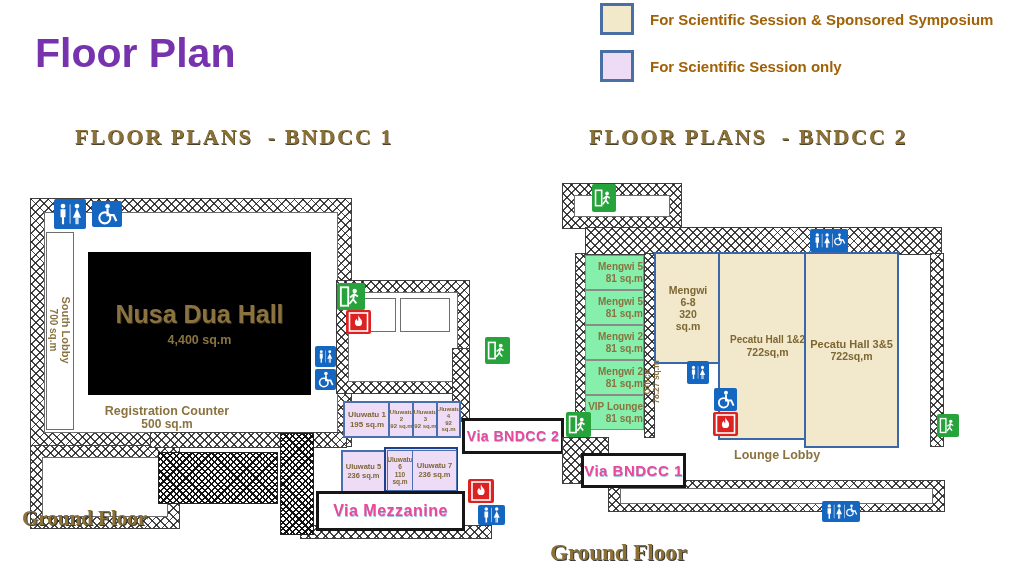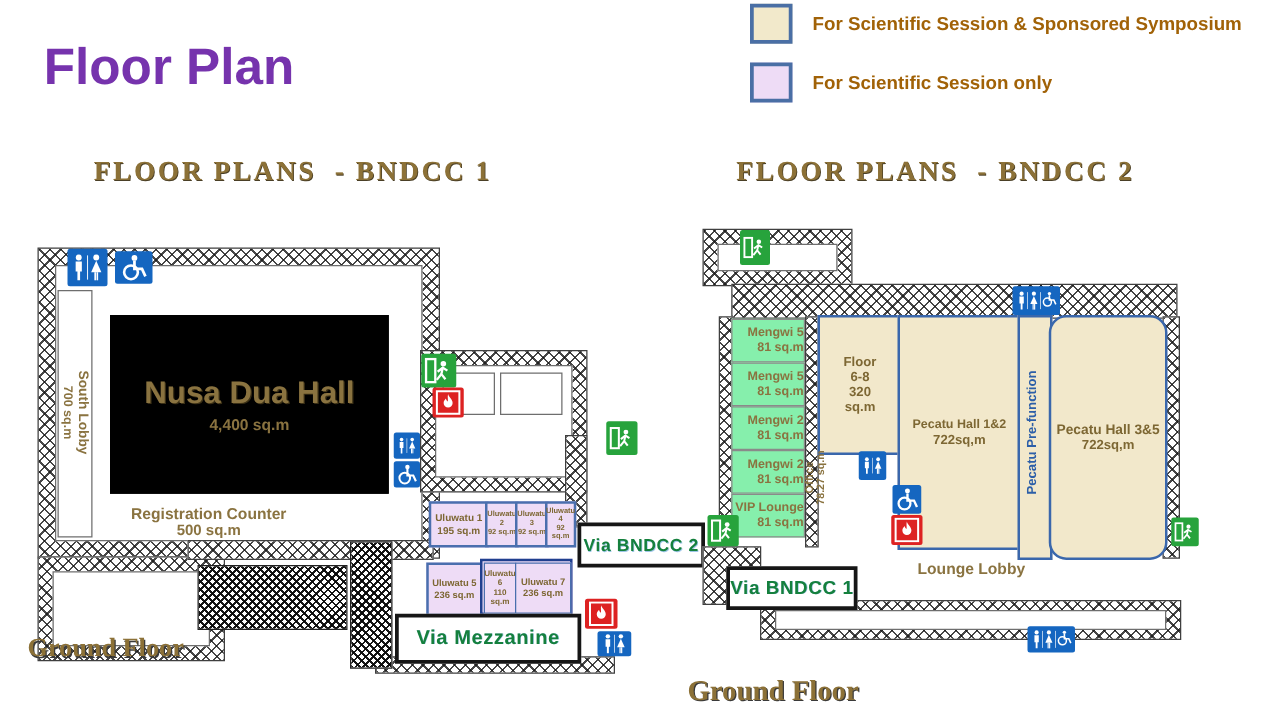--- a/index.html
+++ b/index.html
@@ -18,21 +18,21 @@
       repeating-linear-gradient(135deg, rgba(10,10,10,.95) 0 1.6px, transparent 1.6px 4.5px),
       #fff;}
   .hinner{position:absolute;background:#fff;border:1px solid #6e6e6e;}
   
   .room{position:absolute;display:flex;flex-direction:column;align-items:center;justify-content:center;
         text-align:center;font-weight:bold;color:#7d6733;line-height:1.15;}
   .room-lav{background:#eedcf6;border:2px solid #4a6fae;}
   .room-beige{background:#f2e8cb;border:2px solid #3a67ac;}
   .room-white{background:#86efac;border:1.2px solid #8a8a8a;align-items:flex-end;}
   
-  .sign{position:absolute;background:#fff;border:3px solid #161616;color:#15803d;font-weight:bold;
+  .sign{position:absolute;background:#fff;border:3px solid #161616;color:#ec4899;font-weight:bold;
         display:flex;align-items:center;justify-content:center;letter-spacing:.5px;
         text-shadow:.5px .5px 0 #9fc6e8;}
   .gold{color:#8a7340;font-weight:bold;}
   .plan-title{position:absolute;font-family:"Liberation Serif",serif;font-weight:bold;color:#8c7137;
         font-size:22px;letter-spacing:2px;text-shadow:.6px .6px 0 #4a3f26;white-space:pre;}
   .floor-label{position:absolute;font-family:"Liberation Serif",serif;font-weight:bold;color:#8c7137;
         text-shadow:1px 1px 0 #3a3a3a;}
   .vlabel{position:absolute;display:flex;flex-direction:column;align-items:center;justify-content:center;
         text-align:center;line-height:1.15;}
   
@@ -237,40 +237,40 @@
   <div class="room room-white" style="left:585px;top:360px;width:57px;height:33px;font-size:10px;">
     <div class="gold">Mengwi 2</div>
     <div class="gold">81 sq.m</div>
   </div>
   <div class="room room-white" style="left:585px;top:395px;width:57px;height:33px;font-size:10px;">
     <div class="gold">VIP Lounge</div>
     <div class="gold">81 sq.m</div>
   </div>
 
   <div class="room room-beige" style="left:654px;top:252px;width:64px;height:108px;font-size:10.5px;">
-    <div>Floor</div>
+    <div>Mengwi</div>
     <div>6-8</div>
     <div>320</div>
     <div>sq.m</div>
   </div>
 
   <div class="vlabel" style="left:607px;top:367px;width:90px;height:30px;transform:rotate(-90deg);">
     <div class="gold" style="font-size:9px;">Office</div>
     <div class="gold" style="font-size:8.5px;">78.27 sq.m</div>
   </div>
 
   <div class="room room-beige" style="left:718px;top:252px;width:95px;height:184px;">
     <div style="font-size:10px;">Pecatu Hall 1&amp;2</div>
     <div style="font-size:10.5px;">722sq,m</div>
   </div>
   <div class="room room-beige" style="left:814px;top:252px;width:24px;height:192px;"></div>
   <div class="vlabel" style="left:750px;top:337px;width:152px;height:18px;transform:rotate(-90deg);">
     <div style="font-size:10.5px;font-weight:bold;color:#2d5fa8;white-space:nowrap;">Pecatu Pre-function</div>
   </div>
-  <div class="room room-beige" style="left:839px;top:252px;width:91px;height:192px;border-radius:14px;">
+  <div class="room room-beige" style="left:804px;top:252px;width:91px;height:192px;">
     <div style="font-size:11px;">Pecatu Hall 3&amp;5</div>
     <div style="font-size:10.5px;">722sq,m</div>
   </div>
 
   <div class="gold abs" style="left:734px;top:448px;font-size:12.5px;">Lounge Lobby</div>
 
   <div class="sign" style="left:581px;top:453px;width:99px;height:29px;font-size:15px;">Via BNDCC 1</div>
 
   <div class="ic ic-green" style="left:592px;top:184px;width:24px;height:28px;">
     <svg viewBox="0 0 26 24">

